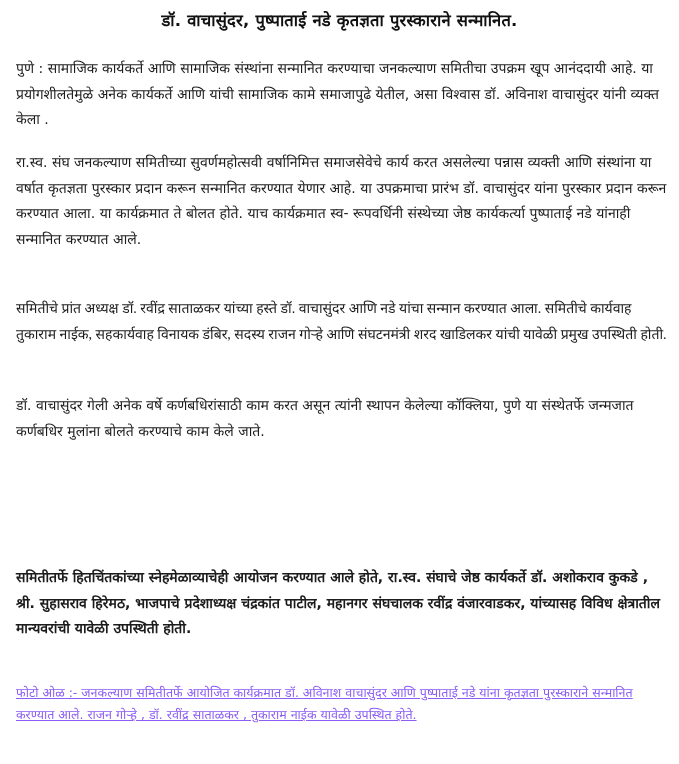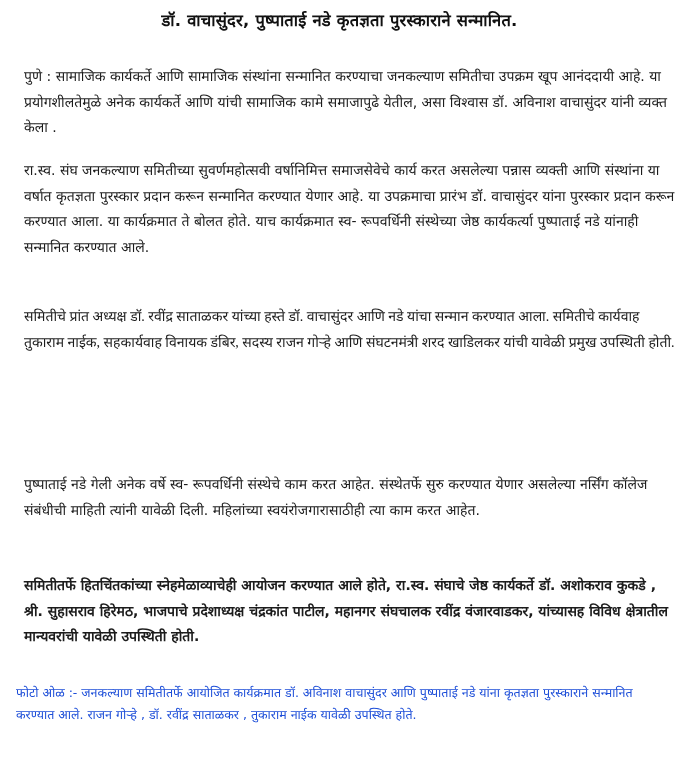--- a/index.html
+++ b/index.html
@@ -10,33 +10,33 @@
   }
   .page { position: relative; width: 652px; height: 764px; }
   .title {
     position: absolute; top: 8px; left: 0; width: 679px;
     text-align: center; font-size: 16.5px; font-weight: bold; color: #111;
     letter-spacing: 0.2px;
   }
   .para {
     position: absolute; left: 16px; width: 652px;
     font-size: 14px; line-height: 25.5px; color: #1c1c1c;
-    margin: 8px; white-space: normal;
+    margin: 0; white-space: normal;
   }
   .caption {
     position: absolute; left: 16px; width: 652px;
-    font-size: 12.5px; line-height: 22px; color: #1d4ed8; margin: 0;
+    font-size: 12.5px; line-height: 22px; color: #8b5cf6; margin: 0; text-decoration: underline;
   }
 </style>
 </head>
 <body>
 
 <div class="page">
   <div class="title">डॉ. वाचासुंदर, पुष्पाताई नडे कृतज्ञता पुरस्काराने सन्मानित.</div>
 
   <p class="para" style="top:56px;">पुणे : सामाजिक कार्यकर्ते आणि सामाजिक संस्थांना सन्मानित करण्याचा जनकल्याण समितीचा उपक्रम खूप आनंददायी आहे. या प्रयोगशीलतेमुळे अनेक कार्यकर्ते आणि यांची सामाजिक कामे समाजापुढे येतील, असा विश्वास डॉ. अविनाश वाचासुंदर यांनी व्यक्त केला .</p>
   <p class="para" style="top:150px;">रा.स्व. संघ जनकल्याण समितीच्या सुवर्णमहोत्सवी वर्षानिमित्त समाजसेवेचे कार्य करत असलेल्या पन्नास व्यक्ती आणि संस्थांना या वर्षात कृतज्ञता पुरस्कार प्रदान करून सन्मानित करण्यात येणार आहे. या उपक्रमाचा प्रारंभ डॉ. वाचासुंदर यांना पुरस्कार प्रदान करून करण्यात आला. या कार्यक्रमात ते बोलत होते. याच कार्यक्रमात स्व- रूपवर्धिनी संस्थेच्या जेष्ठ कार्यकर्त्या पुष्पाताई नडे यांनाही सन्मानित करण्यात आले.</p>
   <p class="para" style="top:296px;font-family:Liberation Serif, serif;">समितीचे प्रांत अध्यक्ष डॉ. रवींद्र साताळकर यांच्या हस्ते डॉ. वाचासुंदर आणि नडे यांचा सन्मान करण्यात आला. समितीचे कार्यवाह तुकाराम नाईक, सहकार्यवाह विनायक डंबिर, सदस्य राजन गोऱ्हे आणि संघटनमंत्री शरद खाडिलकर यांची यावेळी प्रमुख उपस्थिती होती.</p>
-  <p class="para" style="top:464px;"> पुष्पाताई नडे गेली अनेक वर्षे स्व- रूपवर्धिनी संस्थेचे काम करत आहेत. संस्थेतर्फे सुरु करण्यात येणार असलेल्या नर्सिंग कॉलेज संबंधीची माहिती त्यांनी यावेळी दिली. महिलांच्या स्वयंरोजगारासाठीही त्या काम करत आहेत.</p>
+  <p class="para" style="top:393px;">डॉ. वाचासुंदर गेली अनेक वर्षे कर्णबधिरांसाठी काम करत असून त्यांनी स्थापन केलेल्या कॉक्लिया, पुणे या संस्थेतर्फे जन्मजात कर्णबधिर मुलांना बोलते करण्याचे काम केले जाते.</p>
   <p class="para" style="top:565px;font-weight:bold;">समितीतर्फे हितचिंतकांच्या स्नेहमेळाव्याचेही आयोजन करण्यात आले होते, रा.स्व. संघाचे जेष्ठ कार्यकर्ते डॉ. अशोकराव कुकडे , श्री. सुहासराव हिरेमठ, भाजपाचे प्रदेशाध्यक्ष चंद्रकांत पाटील, महानगर संघचालक रवींद्र वंजारवाडकर, यांच्यासह विविध क्षेत्रातील मान्यवरांची यावेळी उपस्थिती होती.</p>
 
   <p class="caption" style="top:682px;">फोटो ओळ :- जनकल्याण समितीतर्फे आयोजित कार्यक्रमात डॉ. अविनाश वाचासुंदर आणि पुष्पाताई नडे यांना कृतज्ञता पुरस्काराने सन्मानित करण्यात आले. राजन गोऱ्हे , डॉ. रवींद्र साताळकर , तुकाराम नाईक यावेळी उपस्थित होते.</p>
 </div>
 
 </body></html>

